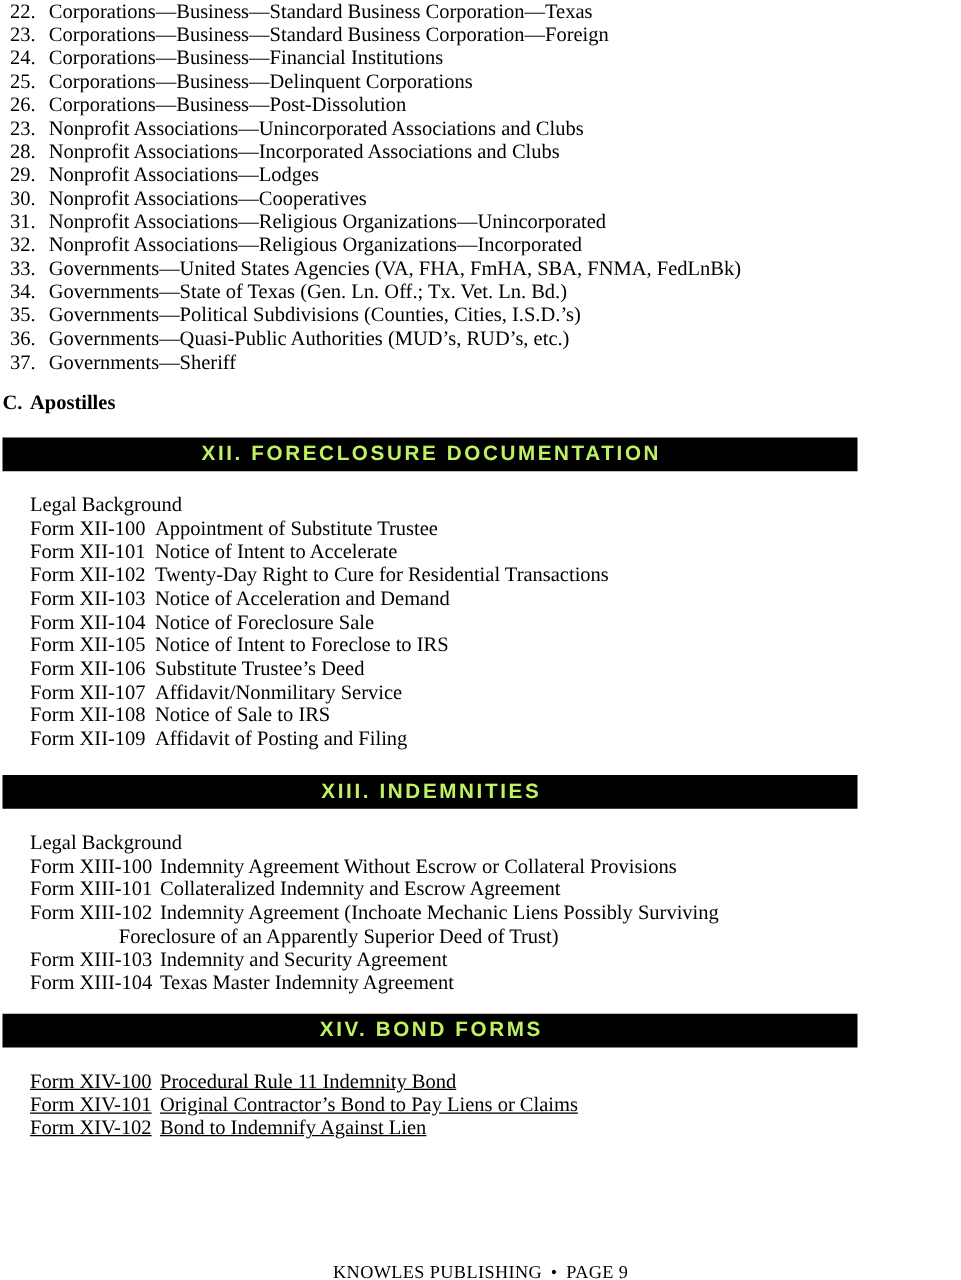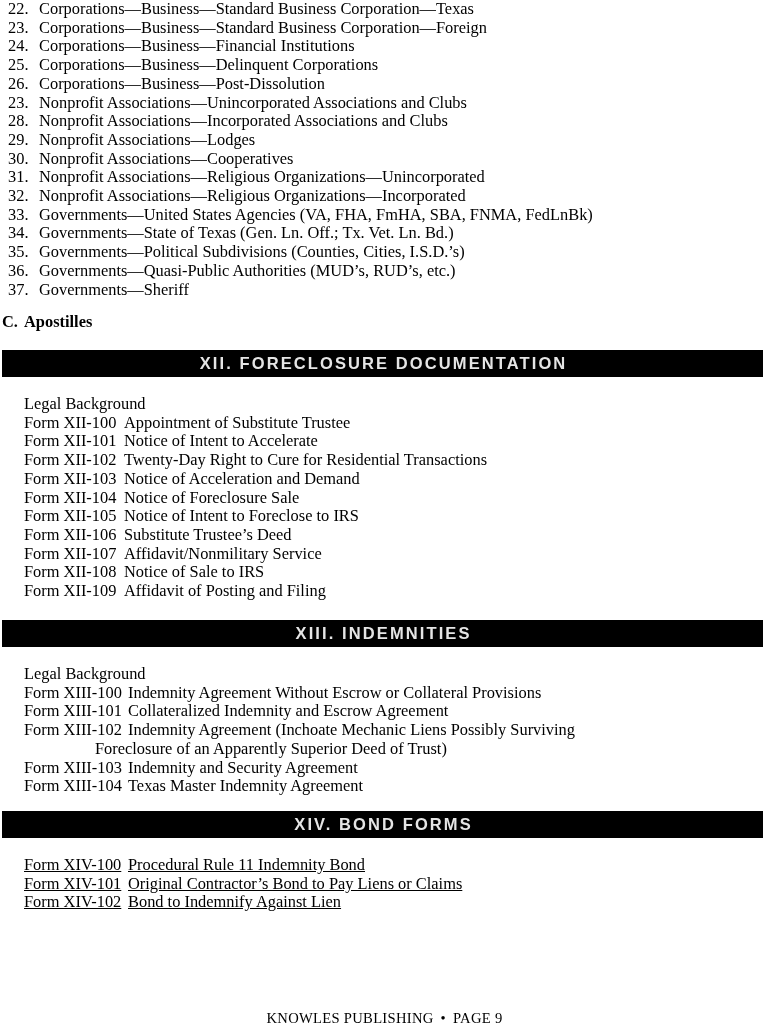--- a/index.html
+++ b/index.html
@@ -60,24 +60,24 @@
   }
   .letter-heading .lh-letter {
     display: inline-block;
     width: 22px;
   }
 
   
   .section-banner {
     position: absolute;
     left: 2px;
-    width: 761px;
+    width: 684px;
     height: 27px;
     background: #000000;
-    color: #e5e5e5;
+    color: #bef264;
     display: flex;
     align-items: center;
     justify-content: center;
     box-sizing: border-box;
   }
   .section-banner .banner-text {
     font-family: "Liberation Sans", "DejaVu Sans", sans-serif;
     font-weight: bold;
     font-size: 16.5px;
     letter-spacing: 2.1px;

